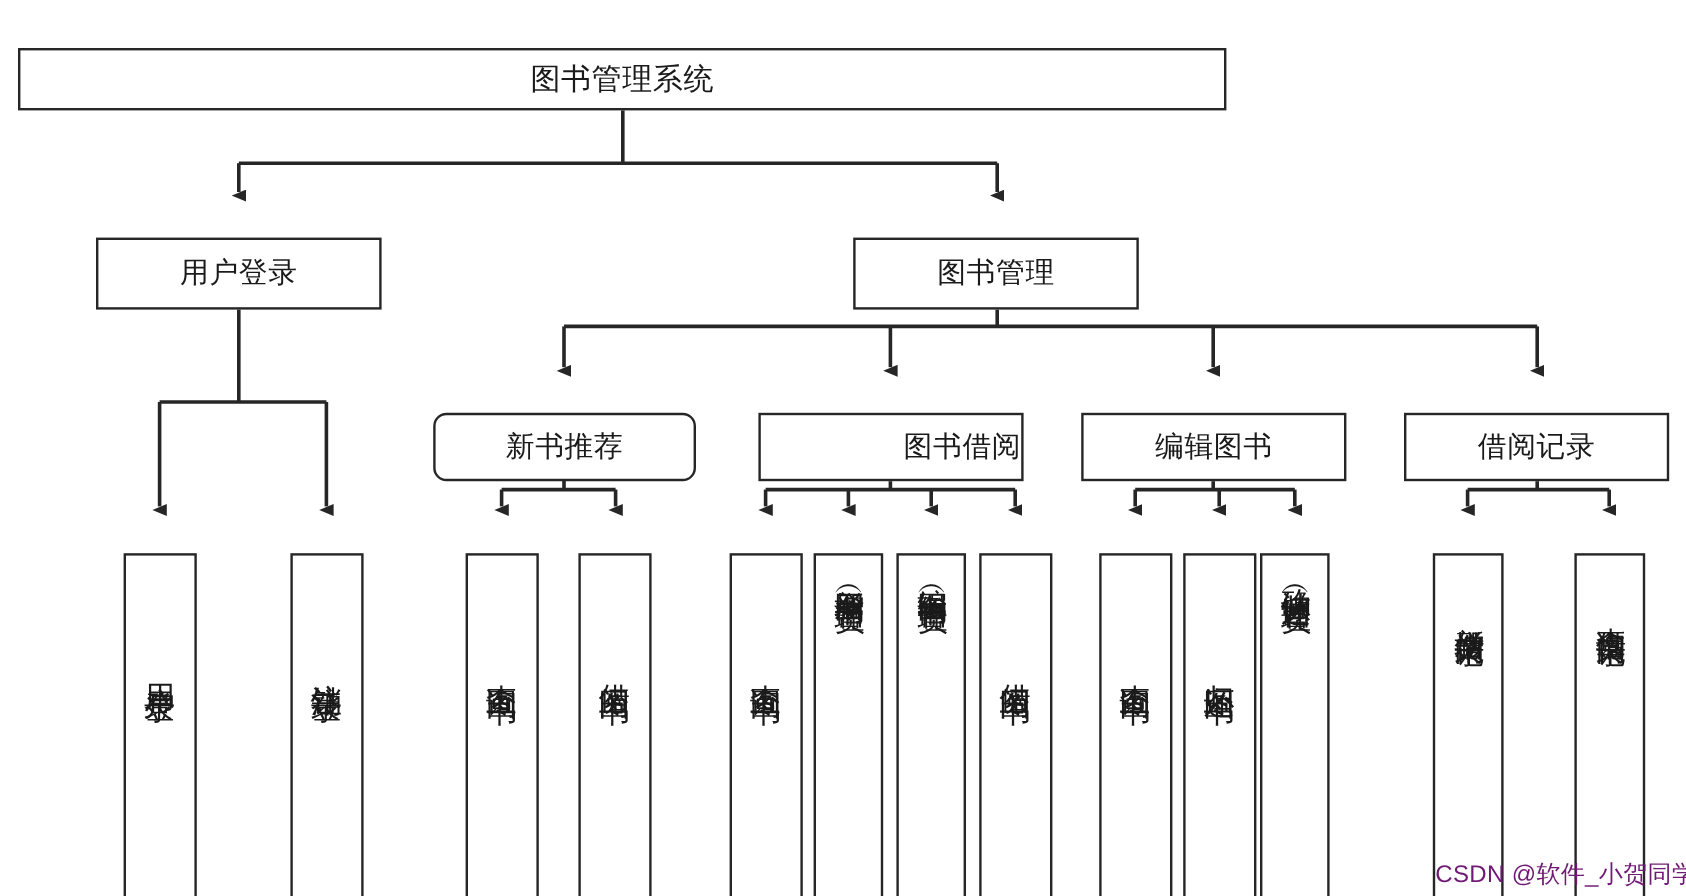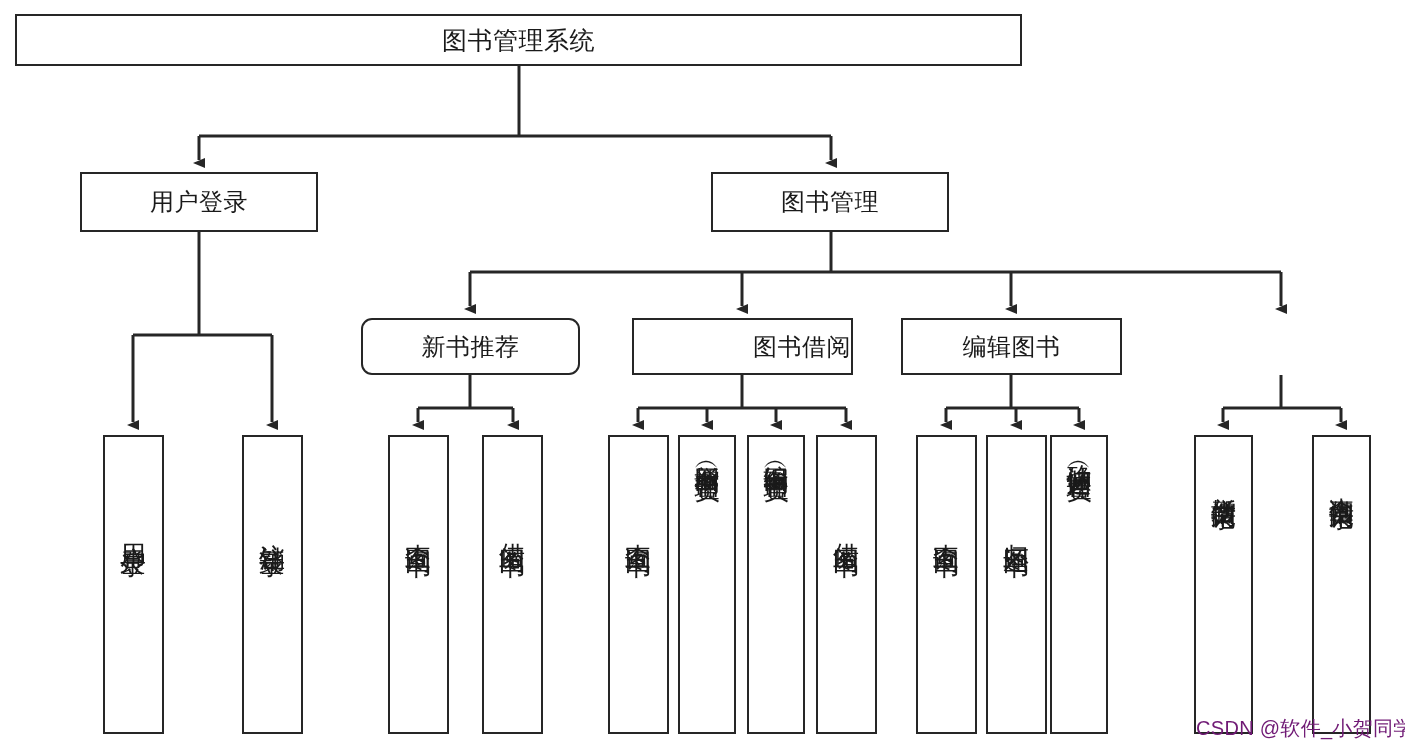--- a/index.html
+++ b/index.html
@@ -23,20 +23,21 @@
   }
   .node{
     position:absolute;
     box-sizing:border-box;
     background:#ffffff;
     border:2px solid #262626;
     display:flex;
     align-items:center;
     justify-content:center;
     color:#1a1a1a;
+    margin-top:26px;
   }
   .node .lbl{
     display:block;
     text-align:center;
     line-height:1.05;
     letter-spacing:0.5px;
     white-space:nowrap;
   }
   
   .h-node .lbl{
@@ -142,20 +143,23 @@
   </div>
 
   <div class="node h-node" style="left:632px;top:318px;width:221px;height:57px;justify-content:flex-end;">
     <span class="lbl">图书借阅</span>
   </div>
 
   <div class="node h-node" style="left:901px;top:318px;width:221px;height:57px;">
     <span class="lbl">编辑图书</span>
   </div>
 
+  <div class="node h-node" style="left:1170px;top:318px;width:221px;height:57px;">
+    <span class="lbl">借阅记录</span>
+  </div>
 
   <div class="node v-node" style="left:103px;top:435px;width:61px;height:299px;padding-top:86px;">
     <span class="lbl">用户登录</span>
   </div>
 
   <div class="node v-node" style="left:242px;top:435px;width:61px;height:299px;padding-top:86px;">
     <span class="lbl">注销登录</span>
   </div>
 
   <div class="node v-node" style="left:388px;top:435px;width:61px;height:299px;padding-top:86px;">

